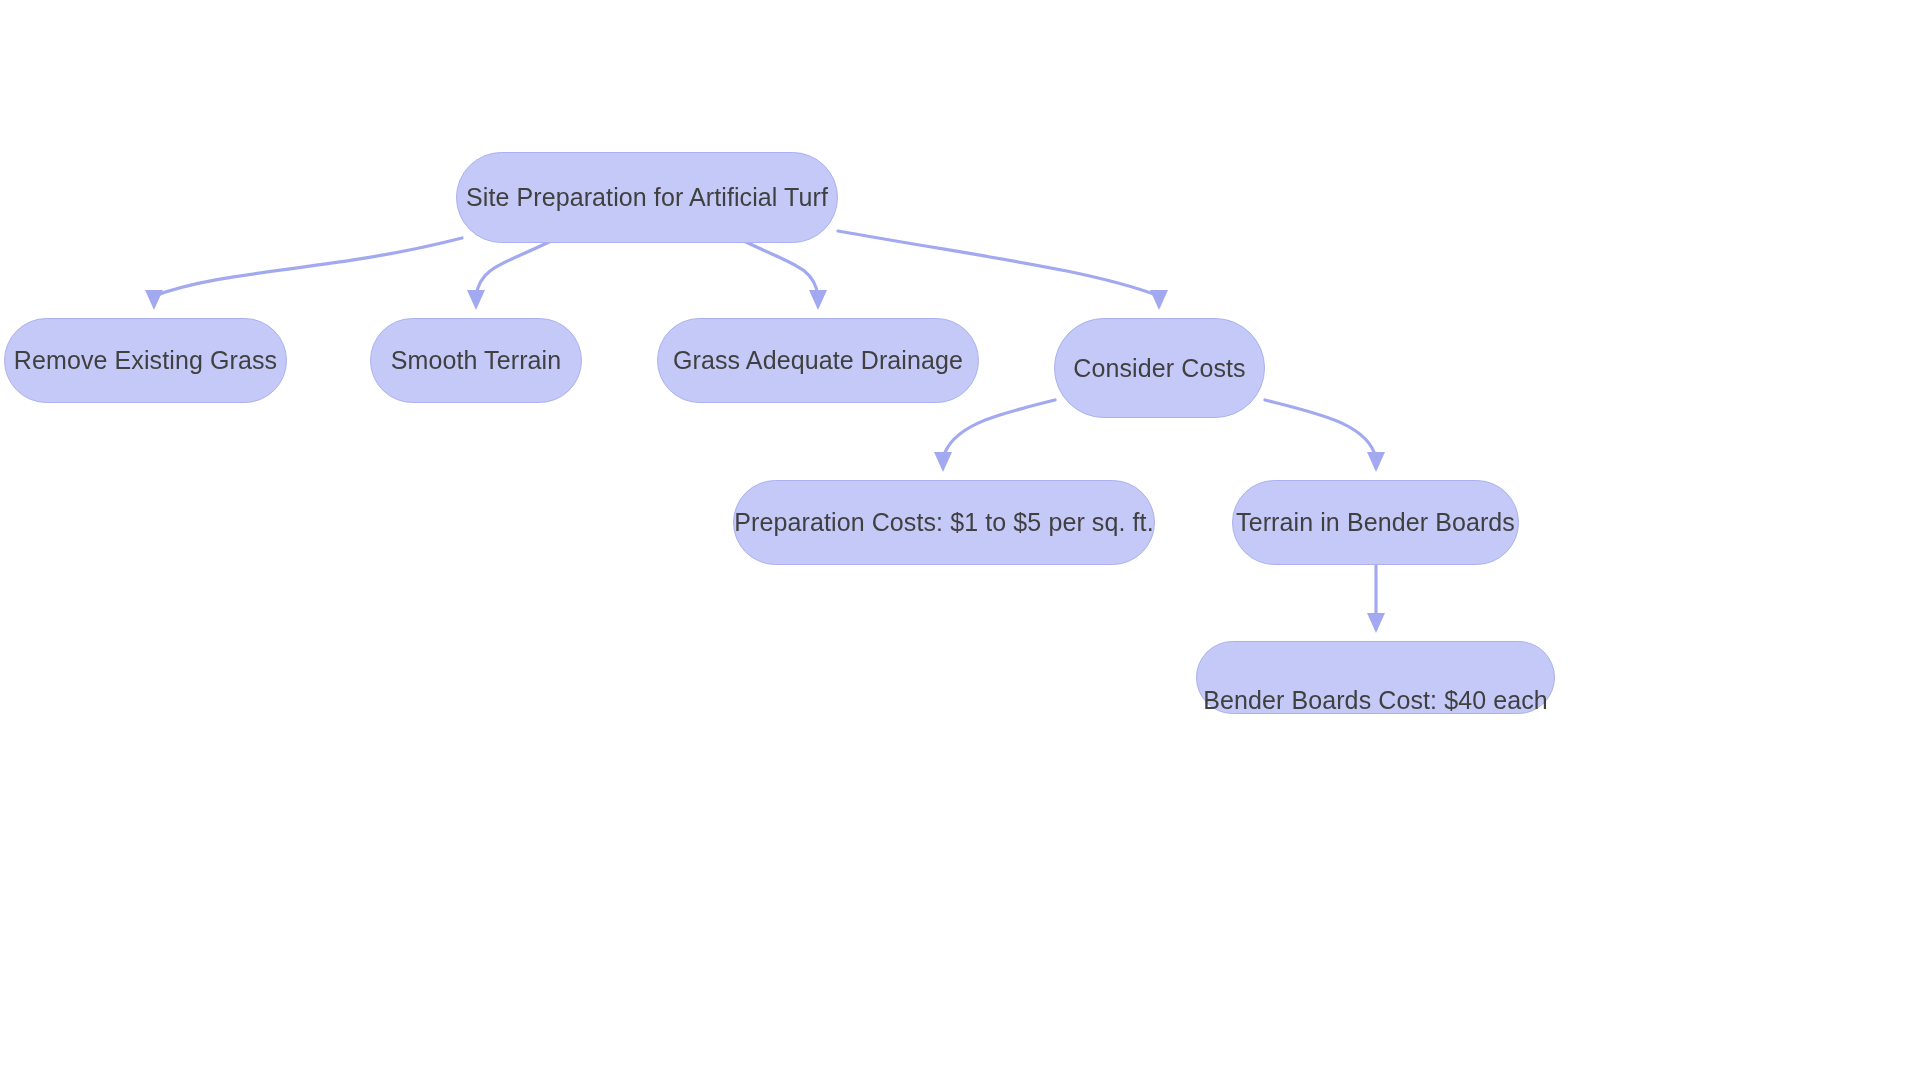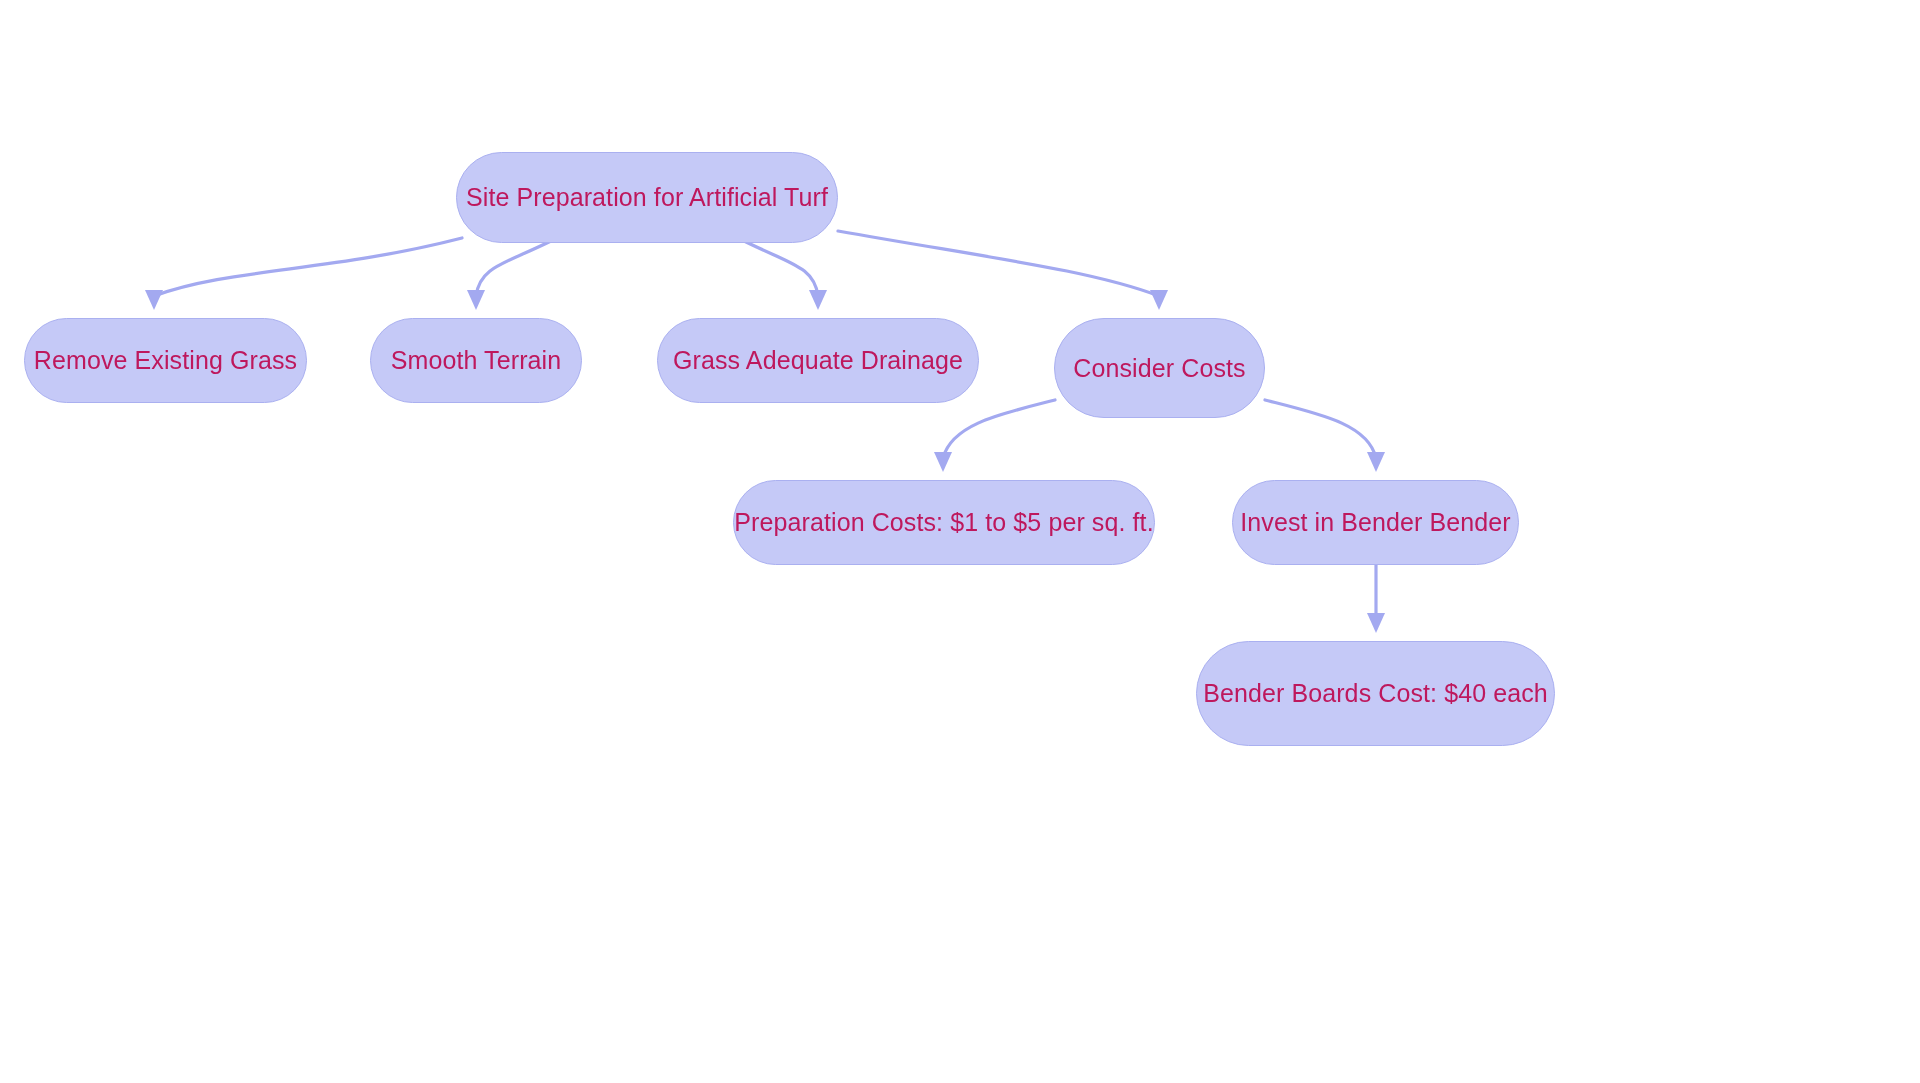--- a/index.html
+++ b/index.html
@@ -41,21 +41,21 @@
   }
   .node {
     position: absolute;
     box-sizing: border-box;
     background: #c5c9f7;
     border: 1.6px solid #aab0f0;
     border-radius: 999px;
     display: flex;
     align-items: center;
     justify-content: center;
-    color: #be185d;
+    color: #404040;
     font-size: 25px;
     font-weight: 400;
     letter-spacing: 0.1px;
     white-space: nowrap;
     padding: 0 26px;
   }
   .node-label {
     display: block;
     line-height: 1;
   }
@@ -95,36 +95,36 @@
           <path class="edge-path" d="M 1376 565 L 1376 619"></path>
           <path class="edge-arrow" d="M 1376 633 L 1367 613 L 1385 613 Z"></path>
         </g>
       </g>
   </svg>
 
   <div id="nodes-group">
       <div class="node" style="left: 456px; top: 152px; width: 382px; height: 91px;">
         <span class="node-label">Site Preparation for Artificial Turf</span>
       </div>
-      <div class="node" style="left: 24px; top: 318px; width: 283px; height: 85px; justify-content: center;">
+      <div class="node" style="left: 4px; top: 318px; width: 283px; height: 85px; justify-content: center;">
         <span class="node-label">Remove Existing Grass</span>
       </div>
       <div class="node" style="left: 370px; top: 318px; width: 212px; height: 85px; text-align: center;">
         <span class="node-label">Smooth Terrain</span>
       </div>
       <div class="node" style="left: 657px; top: 318px; width: 322px; height: 85px;">
         <span class="node-label">Grass Adequate Drainage</span>
       </div>
       <div class="node" style="left: 1054px; top: 318px; width: 211px; height: 100px;">
         <span class="node-label">Consider Costs</span>
       </div>
       <div class="node" style="left: 733px; top: 480px; width: 422px; height: 85px; text-align: center;">
         <span class="node-label">Preparation Costs: $1 to $5 per sq. ft.</span>
       </div>
       <div class="node" style="left: 1232px; top: 480px; width: 287px; height: 85px;">
-        <span class="node-label">Invest in Bender Bender</span>
+        <span class="node-label">Terrain in Bender Boards</span>
       </div>
-      <div class="node" style="left: 1196px; top: 641px; width: 359px; height: 105px;">
+      <div class="node" style="left: 1196px; top: 641px; width: 359px; height: 73px; align-items: flex-end;">
         <span class="node-label">Bender Boards Cost: $40 each</span>
       </div>
     </div>
 
 </div>
 
 </body></html>

